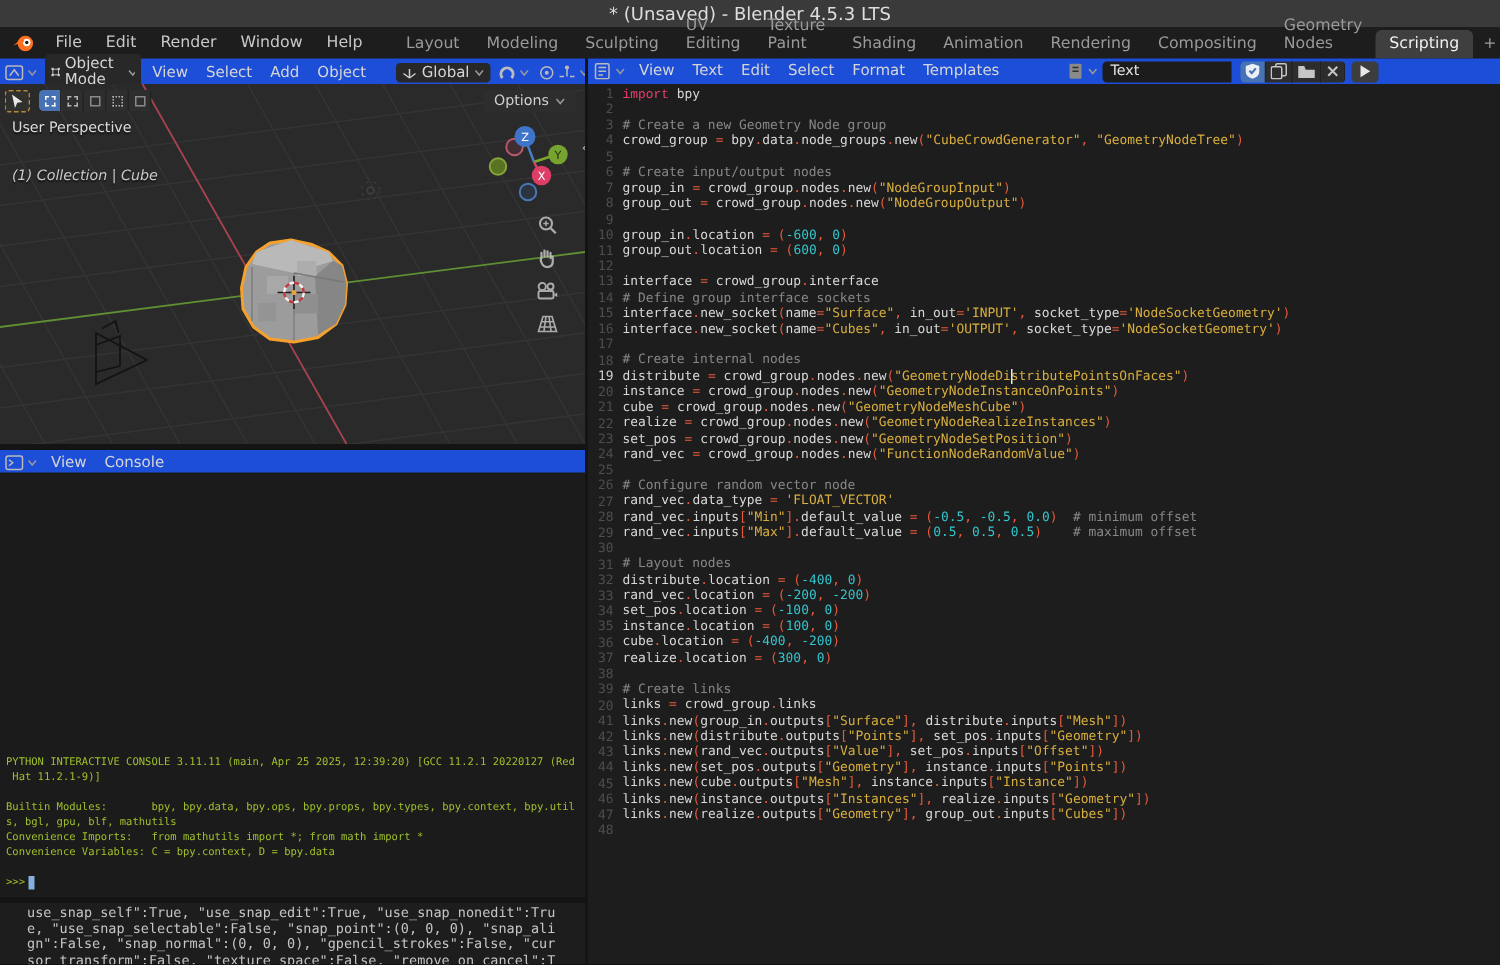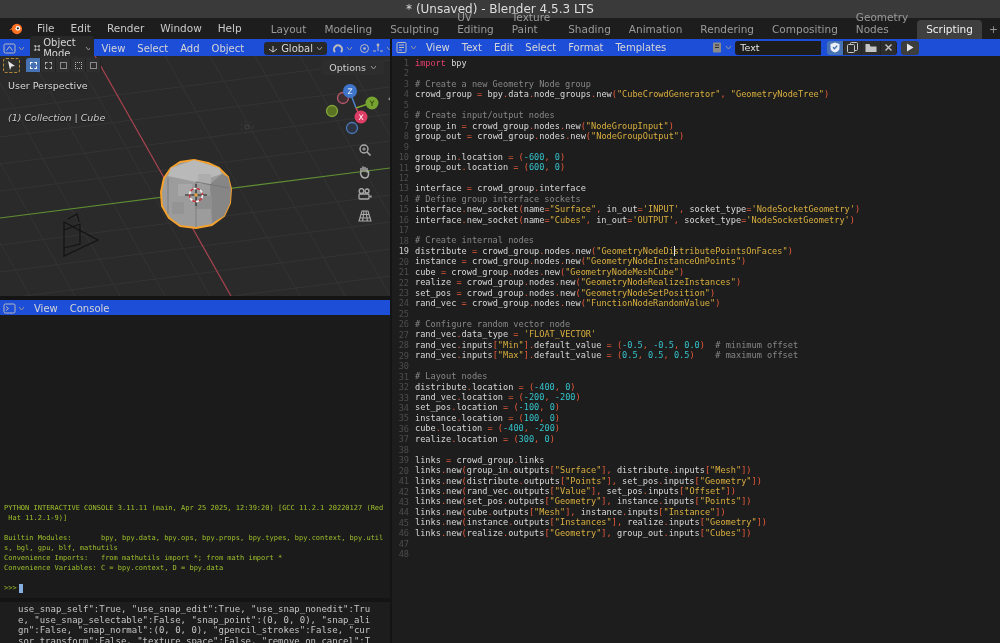--- a/index.html
+++ b/index.html
@@ -26,21 +26,21 @@
   .icon-btn{display:flex;align-items:center;gap:2px;padding:1px 3px;border-radius:3px;}
   svg{display:block;}
   
   .leftcol{position:absolute;left:0;top:39px;width:390px;height:604px;}
   .divider-v{position:absolute;left:390px;top:39px;width:2px;height:604px;background:#141414;}
   .editor{position:absolute;left:392px;top:39px;width:608px;height:604px;background:#1d1d1d;
           border-radius:0 0 0 0;}
   
   .vp{position:absolute;left:0;top:0;width:390px;height:257px;}
   .vp-body{position:absolute;left:0;top:17px;width:390px;height:240px;background:#2a2a2a;overflow:hidden;}
-  .toolrow{position:absolute;left:0;top:2px;width:390px;height:18px;display:flex;}
+  .toolrow{position:absolute;left:0;top:2px;width:390px;height:18px;display:flex;align-items:center;}
   .tool-active{width:17px;height:15px;margin-left:3px;border:1px dashed #b98a3c;border-radius:3px;
                background:#30302c;display:flex;align-items:center;justify-content:center;}
   .selmode{display:flex;margin-left:6px;border-radius:3px;overflow:hidden;}
   .selmode .sm{width:15px;height:14px;background:#2e2e2e;display:flex;align-items:center;justify-content:center;border-right:1px solid #232323;}
   .selmode .sm.on{background:#4772b3;}
   .smbox{width:7px;height:7px;border:1px dashed #b5b5b5;}
   .options-btn{position:absolute;right:6px;top:2px;height:15px;background:#2d2d2d;border-radius:3px;
                display:flex;align-items:center;gap:4px;padding:0 7px;font-size:9.5px;color:#d0d0d0;}
   .vp-label1{position:absolute;left:8px;top:24px;font-size:9.5px;color:#dcdcdc;text-shadow:0 1px 1px #0008;}
   .vp-label2{position:absolute;left:8px;top:56px;font-size:9.5px;color:#c9c9c9;text-shadow:0 1px 1px #0008;font-style:italic;}
@@ -505,20 +505,21 @@
             <div class="code-line"><span class="tk-id">rand_vec</span><span class="tk-op">.</span><span class="tk-id">inputs</span><span class="tk-op">[</span><span class="tk-str">"Max"</span><span class="tk-op">]</span><span class="tk-op">.</span><span class="tk-id">default_value</span> <span class="tk-op">=</span> <span class="tk-op">(</span><span class="tk-num">0.5</span><span class="tk-op">,</span> <span class="tk-num">0.5</span><span class="tk-op">,</span> <span class="tk-num">0.5</span><span class="tk-op">)</span>    <span class="tk-com"># maximum offset</span></div>
             <div class="code-line">&nbsp;</div>
             <div class="code-line"><span class="tk-com"># Layout nodes</span></div>
             <div class="code-line"><span class="tk-id">distribute</span><span class="tk-op">.</span><span class="tk-id">location</span> <span class="tk-op">=</span> <span class="tk-op">(</span><span class="tk-num">-400</span><span class="tk-op">,</span> <span class="tk-num">0</span><span class="tk-op">)</span></div>
             <div class="code-line"><span class="tk-id">rand_vec</span><span class="tk-op">.</span><span class="tk-id">location</span> <span class="tk-op">=</span> <span class="tk-op">(</span><span class="tk-num">-200</span><span class="tk-op">,</span> <span class="tk-num">-200</span><span class="tk-op">)</span></div>
             <div class="code-line"><span class="tk-id">set_pos</span><span class="tk-op">.</span><span class="tk-id">location</span> <span class="tk-op">=</span> <span class="tk-op">(</span><span class="tk-num">-100</span><span class="tk-op">,</span> <span class="tk-num">0</span><span class="tk-op">)</span></div>
             <div class="code-line"><span class="tk-id">instance</span><span class="tk-op">.</span><span class="tk-id">location</span> <span class="tk-op">=</span> <span class="tk-op">(</span><span class="tk-num">100</span><span class="tk-op">,</span> <span class="tk-num">0</span><span class="tk-op">)</span></div>
             <div class="code-line"><span class="tk-id">cube</span><span class="tk-op">.</span><span class="tk-id">location</span> <span class="tk-op">=</span> <span class="tk-op">(</span><span class="tk-num">-400</span><span class="tk-op">,</span> <span class="tk-num">-200</span><span class="tk-op">)</span></div>
             <div class="code-line"><span class="tk-id">realize</span><span class="tk-op">.</span><span class="tk-id">location</span> <span class="tk-op">=</span> <span class="tk-op">(</span><span class="tk-num">300</span><span class="tk-op">,</span> <span class="tk-num">0</span><span class="tk-op">)</span></div>
             <div class="code-line">&nbsp;</div>
+            <div class="code-line"><span class="tk-com"># Create links</span></div>
             <div class="code-line"><span class="tk-id">links</span> <span class="tk-op">=</span> <span class="tk-id">crowd_group</span><span class="tk-op">.</span><span class="tk-id">links</span></div>
             <div class="code-line"><span class="tk-id">links</span><span class="tk-op">.</span><span class="tk-id">new</span><span class="tk-op">(</span><span class="tk-id">group_in</span><span class="tk-op">.</span><span class="tk-id">outputs</span><span class="tk-op">[</span><span class="tk-str">"Surface"</span><span class="tk-op">]</span><span class="tk-op">,</span> <span class="tk-id">distribute</span><span class="tk-op">.</span><span class="tk-id">inputs</span><span class="tk-op">[</span><span class="tk-str">"Mesh"</span><span class="tk-op">]</span><span class="tk-op">)</span></div>
             <div class="code-line"><span class="tk-id">links</span><span class="tk-op">.</span><span class="tk-id">new</span><span class="tk-op">(</span><span class="tk-id">distribute</span><span class="tk-op">.</span><span class="tk-id">outputs</span><span class="tk-op">[</span><span class="tk-str">"Points"</span><span class="tk-op">]</span><span class="tk-op">,</span> <span class="tk-id">set_pos</span><span class="tk-op">.</span><span class="tk-id">inputs</span><span class="tk-op">[</span><span class="tk-str">"Geometry"</span><span class="tk-op">]</span><span class="tk-op">)</span></div>
             <div class="code-line"><span class="tk-id">links</span><span class="tk-op">.</span><span class="tk-id">new</span><span class="tk-op">(</span><span class="tk-id">rand_vec</span><span class="tk-op">.</span><span class="tk-id">outputs</span><span class="tk-op">[</span><span class="tk-str">"Value"</span><span class="tk-op">]</span><span class="tk-op">,</span> <span class="tk-id">set_pos</span><span class="tk-op">.</span><span class="tk-id">inputs</span><span class="tk-op">[</span><span class="tk-str">"Offset"</span><span class="tk-op">]</span><span class="tk-op">)</span></div>
             <div class="code-line"><span class="tk-id">links</span><span class="tk-op">.</span><span class="tk-id">new</span><span class="tk-op">(</span><span class="tk-id">set_pos</span><span class="tk-op">.</span><span class="tk-id">outputs</span><span class="tk-op">[</span><span class="tk-str">"Geometry"</span><span class="tk-op">]</span><span class="tk-op">,</span> <span class="tk-id">instance</span><span class="tk-op">.</span><span class="tk-id">inputs</span><span class="tk-op">[</span><span class="tk-str">"Points"</span><span class="tk-op">]</span><span class="tk-op">)</span></div>
             <div class="code-line"><span class="tk-id">links</span><span class="tk-op">.</span><span class="tk-id">new</span><span class="tk-op">(</span><span class="tk-id">cube</span><span class="tk-op">.</span><span class="tk-id">outputs</span><span class="tk-op">[</span><span class="tk-str">"Mesh"</span><span class="tk-op">]</span><span class="tk-op">,</span> <span class="tk-id">instance</span><span class="tk-op">.</span><span class="tk-id">inputs</span><span class="tk-op">[</span><span class="tk-str">"Instance"</span><span class="tk-op">]</span><span class="tk-op">)</span></div>
             <div class="code-line"><span class="tk-id">links</span><span class="tk-op">.</span><span class="tk-id">new</span><span class="tk-op">(</span><span class="tk-id">instance</span><span class="tk-op">.</span><span class="tk-id">outputs</span><span class="tk-op">[</span><span class="tk-str">"Instances"</span><span class="tk-op">]</span><span class="tk-op">,</span> <span class="tk-id">realize</span><span class="tk-op">.</span><span class="tk-id">inputs</span><span class="tk-op">[</span><span class="tk-str">"Geometry"</span><span class="tk-op">]</span><span class="tk-op">)</span></div>
             <div class="code-line"><span class="tk-id">links</span><span class="tk-op">.</span><span class="tk-id">new</span><span class="tk-op">(</span><span class="tk-id">realize</span><span class="tk-op">.</span><span class="tk-id">outputs</span><span class="tk-op">[</span><span class="tk-str">"Geometry"</span><span class="tk-op">]</span><span class="tk-op">,</span> <span class="tk-id">group_out</span><span class="tk-op">.</span><span class="tk-id">inputs</span><span class="tk-op">[</span><span class="tk-str">"Cubes"</span><span class="tk-op">]</span><span class="tk-op">)</span></div>
             <div class="code-line">&nbsp;</div>
           </div>

